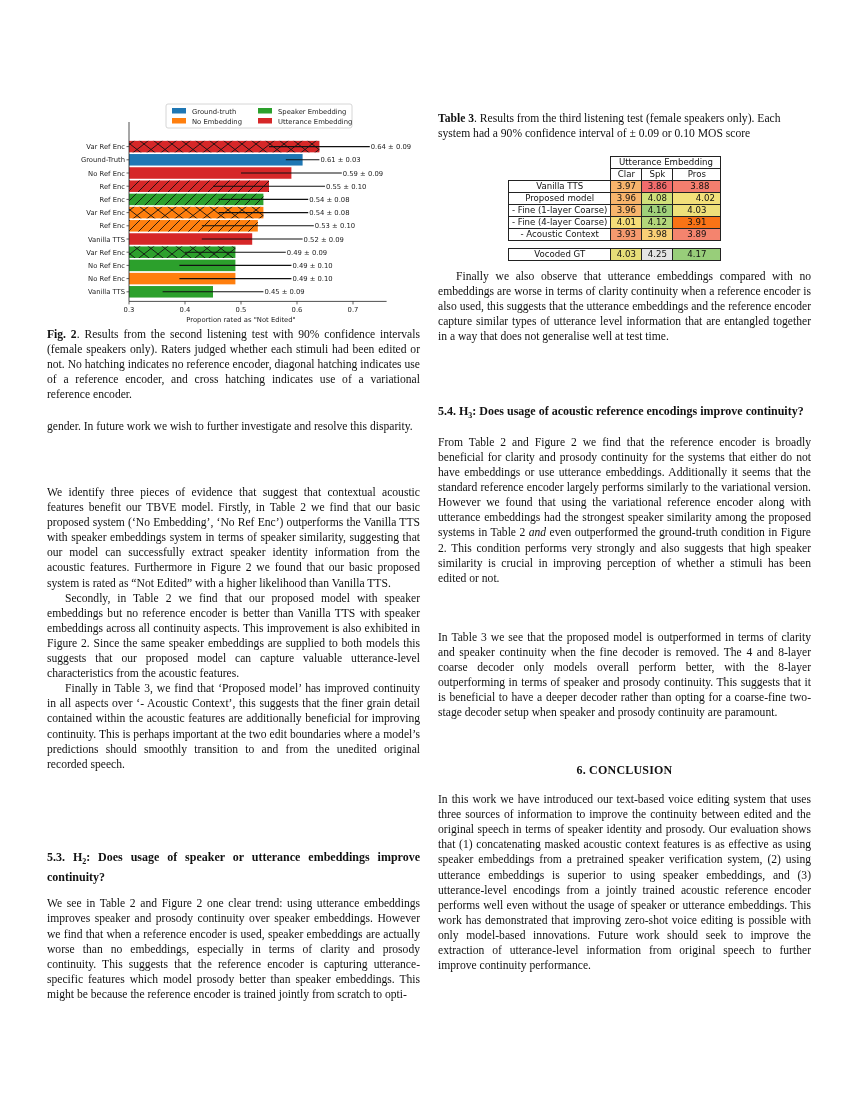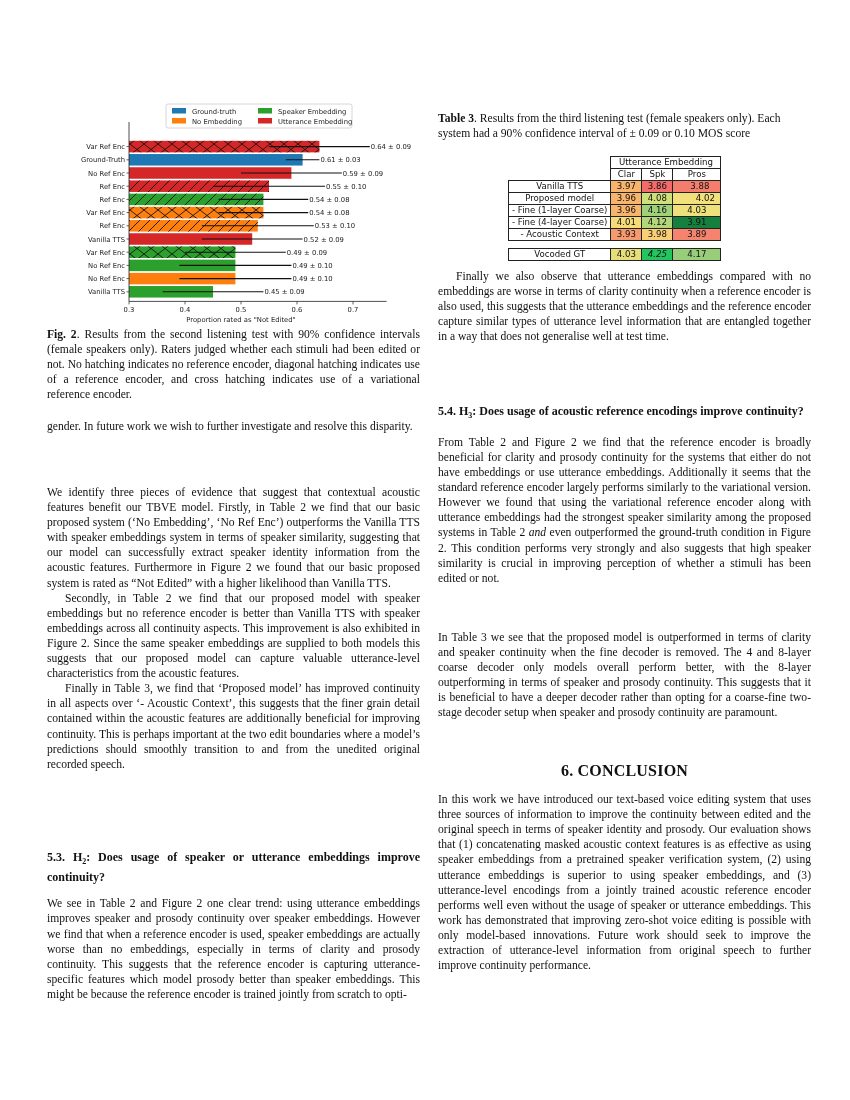--- a/index.html
+++ b/index.html
@@ -3,21 +3,21 @@
 <meta charset="utf-8">
 <style>
   html,body{margin:0;padding:0;background:#fff;}
   body{width:850px;height:1100px;position:relative;overflow:hidden;font-family:"Liberation Serif","DejaVu Serif",serif;color:#111;}
   .col{position:absolute;width:373px;font-size:11.6px;line-height:15.1px;text-align:justify;}
   .left{left:47px;}
   .right{left:438px;}
   p{margin:0;}
   .indent{text-indent:18px;}
   .sec{font-weight:bold;font-size:12px;line-height:15.5px;text-align:justify;}
-  .sec-c{font-weight:bold;font-size:16px;text-align:center;letter-spacing:0.2px;}
+  .sec-c{font-weight:bold;font-size:12px;text-align:center;letter-spacing:0.2px;}
   .caption b{font-weight:bold;margin-top:32px;}
   #chart{position:absolute;left:60px;top:100px;}
   #chart text{font-family:"DejaVu Sans",sans-serif;}
   table.t3{position:absolute;left:508px;top:156px;border-collapse:collapse;font-family:"DejaVu Sans",sans-serif;font-size:8.6px;}
   table.t3 td{border:1px solid #222;padding:0 3px;height:11px;line-height:11px;text-align:center;white-space:nowrap;}
   table.t3 td.name{min-width:92px;}
   table.t3 td.val{width:24px;}
   table.t3 td.empty{border:none;}
   table.t3 tr.gap td{border:none;height:7px;}
 </style>
@@ -203,35 +203,35 @@
     <tr>
       <td class="name">- Fine (1-layer Coarse)</td>
       <td class="val" style="background: rgb(247, 180, 108);">3.96</td>
       <td class="val" style="background: rgb(159, 208, 122);">4.16</td>
       <td class="val" style="background: rgb(238, 224, 122);">4.03</td>
     </tr>
     <tr>
       <td class="name">- Fine (4-layer Coarse)</td>
       <td class="val" style="background: rgb(245, 220, 120);">4.01</td>
       <td class="val" style="background: rgb(179, 214, 122);">4.12</td>
-      <td class="val" style="background: #15803d;">3.91</td>
+      <td class="val" style="background: #f97316;">3.91</td>
     </tr>
     <tr>
       <td class="name">- Acoustic Context</td>
       <td class="val" style="background: rgb(245, 154, 110);">3.93</td>
       <td class="val" style="background: rgb(248, 207, 118);">3.98</td>
       <td class="val" style="background: rgb(244, 132, 110);">3.89</td>
     </tr>
     <tr class="gap">
         <td colspan="4"></td>
       </tr>
     <tr>
       <td class="name">Vocoded GT</td>
       <td class="val" style="background: rgb(230, 222, 120);">4.03</td>
-      <td class="val" style="background: #22c55e; font-style: italic;">4.25</td>
+      <td class="val" style="background: #e5e5e5;">4.25</td>
       <td class="val" style="background: rgb(152, 206, 122);">4.17</td>
     </tr>
   </tbody>
 </table>
 
 <div class="col right" style="top:269px;">
   <p class="indent">Finally we also observe that utterance embeddings compared with no embeddings are worse in terms of clarity continuity when a reference encoder is also used, this suggests that the utterance embeddings and the reference encoder capture similar types of utterance level information that are entangled together in a way that does not generalise well at test time.</p>
 </div>
 
 <div class="col right" style="top:404px;">

